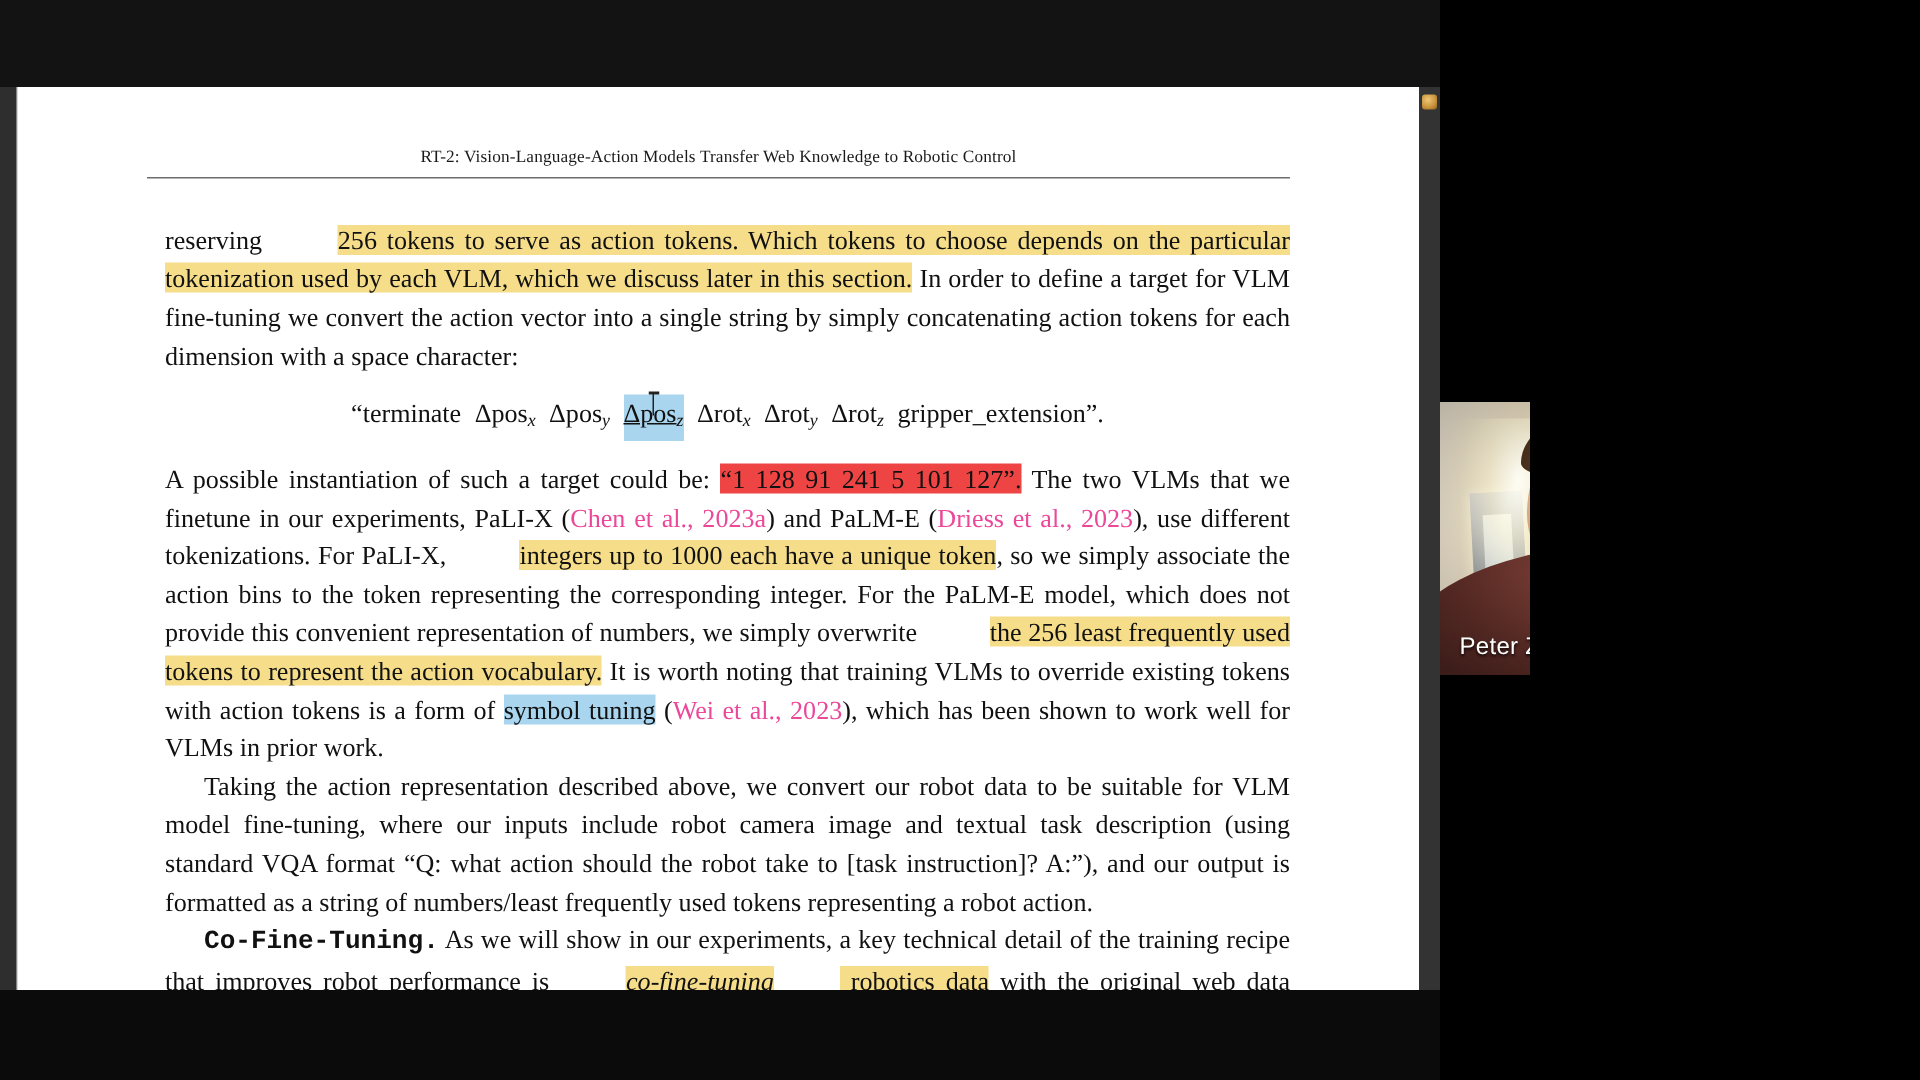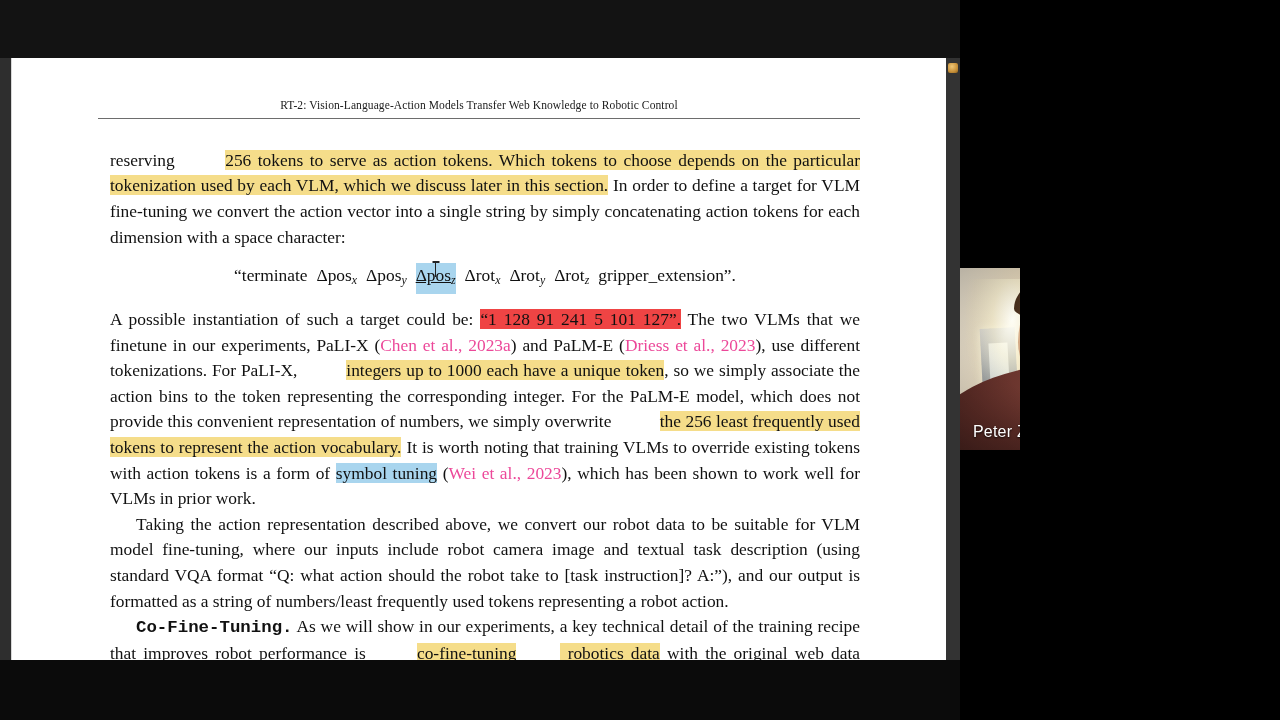--- a/index.html
+++ b/index.html
@@ -94,21 +94,21 @@
   p.para + p.para { margin-top: 0; }
   p.gap { margin-top: 18px; }
   .indent { display: inline-block; width: 26px; }
 
   
   .hl-y  { background: #f5dd8a; margin-left: 44px; }
   .hl-b  { background: #a9d5ee; }
   .hl-p  { background: #ef4444; }
   .cite  { color: #ec4899; }
   .bold  { font-weight: bold; font-family: Liberation Mono, monospace; }
-  .ital  { }
+  .ital  { font-style: italic; }
 
   
   .display-line {
     margin: 13px 0 13px 0;
     text-align: center;
     font-size: 17.4px;
     line-height: 25.6px;
     white-space: nowrap;
   }
   .display-line sub {

